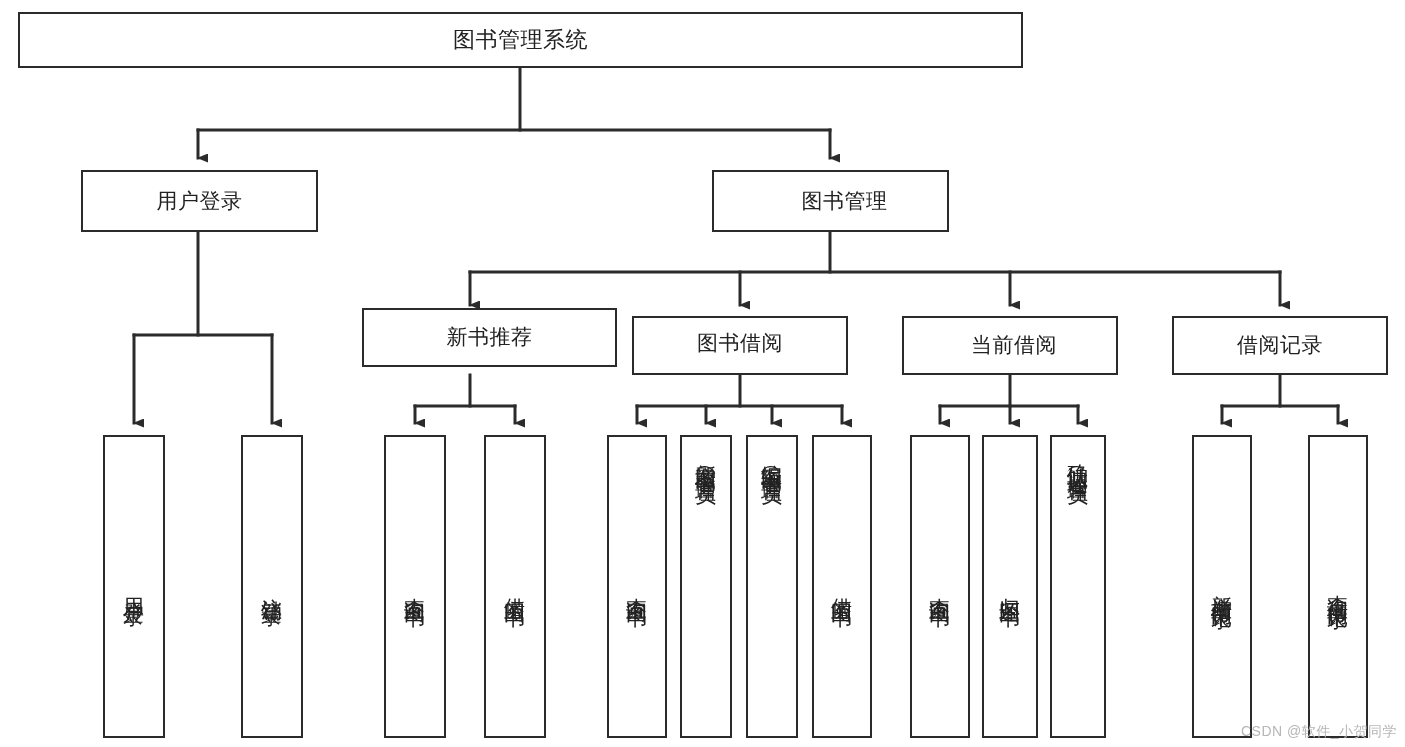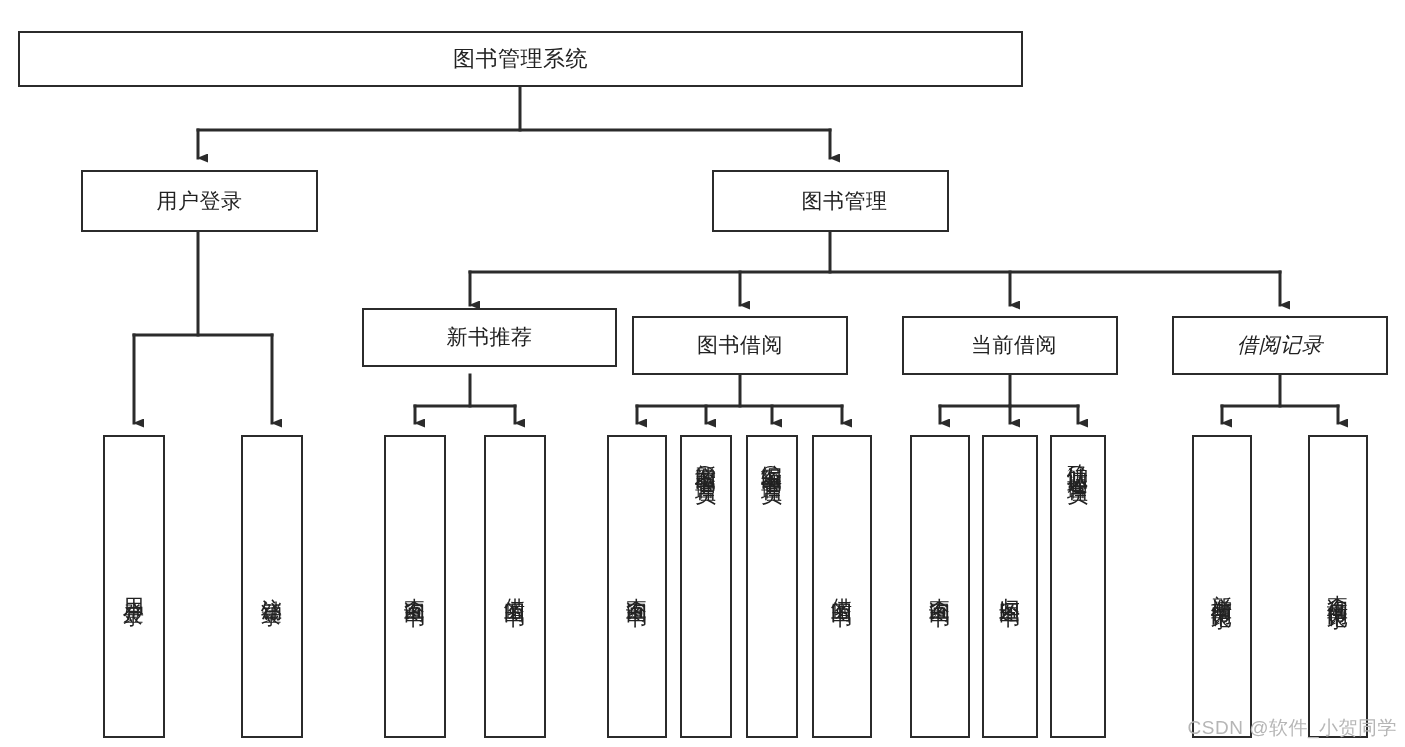--- a/index.html
+++ b/index.html
@@ -67,21 +67,21 @@
   }
   
   .node-v.v-center {
     align-items: center;
     padding-top: 0;
   }
   #watermark {
     position: absolute;
     right: 8px;
     bottom: 6px;
-    font-size: 19px;
+    font-size: 14px;
     color: #b6b6b6;
     letter-spacing: 0.5px;
     white-space: nowrap;
     user-select: none;
   }
 </style>
 </head>
 <body>
 
 <div id="diagram-root">
@@ -130,45 +130,45 @@
       <path d="M 1010 406 L 1010 423" marker-end="url(#arrowhead)"></path>
       <path d="M 1078 406 L 1078 423" marker-end="url(#arrowhead)"></path>
 
       <path d="M 1280 375 L 1280 406"></path>
       <path d="M 1222 406 L 1338 406"></path>
       <path d="M 1222 406 L 1222 423" marker-end="url(#arrowhead)"></path>
       <path d="M 1338 406 L 1338 423" marker-end="url(#arrowhead)"></path>
     </g>
   </svg>
 
-  <div class="node node-h node-root" style="left:18px; top:12px; width:1005px; height:56px;margin-top:19px;">
+  <div class="node node-h node-root" style="left:18px; top:12px; width:1005px; height:56px;">
     <span class="node-label">图书管理系统</span>
   </div>
 
   <div class="node node-h" style="left:81px; top:170px; width:237px; height:62px;">
     <span class="node-label">用户登录</span>
   </div>
 
   <div class="node node-h" style="left:712px; top:170px; width:237px; height:62px;padding-left:28px;">
     <span class="node-label">图书管理</span>
   </div>
 
   <div class="node node-h" style="left:362px; top:308px; width:255px; height:59px;">
     <span class="node-label">新书推荐</span>
   </div>
 
-  <div class="node node-h" style="left:632px; top:316px; width:216px; height:59px;">
+  <div class="node node-h" style="left:632px; top:316px; width:216px; height:59px;font-family:Liberation Mono, monospace;">
     <span class="node-label">图书借阅</span>
   </div>
 
   <div class="node node-h" style="left:902px; top:316px; width:216px; height:59px;padding-left:8px;">
     <span class="node-label">当前借阅</span>
   </div>
 
-  <div class="node node-h" style="left:1172px; top:316px; width:216px; height:59px;font-style:italic;">
+  <div class="node node-h" style="left:1172px; top:316px; width:216px; height:59px;">
     <span class="node-label">借阅记录</span>
   </div>
 
   <div class="node node-v v-center" style="left:103px; top:435px; width:62px; height:303px;">
     <span class="node-label">用户登录</span>
   </div>
 
   <div class="node node-v v-center" style="left:241px; top:435px; width:62px; height:303px;">
     <span class="node-label">注销登录</span>
   </div>

